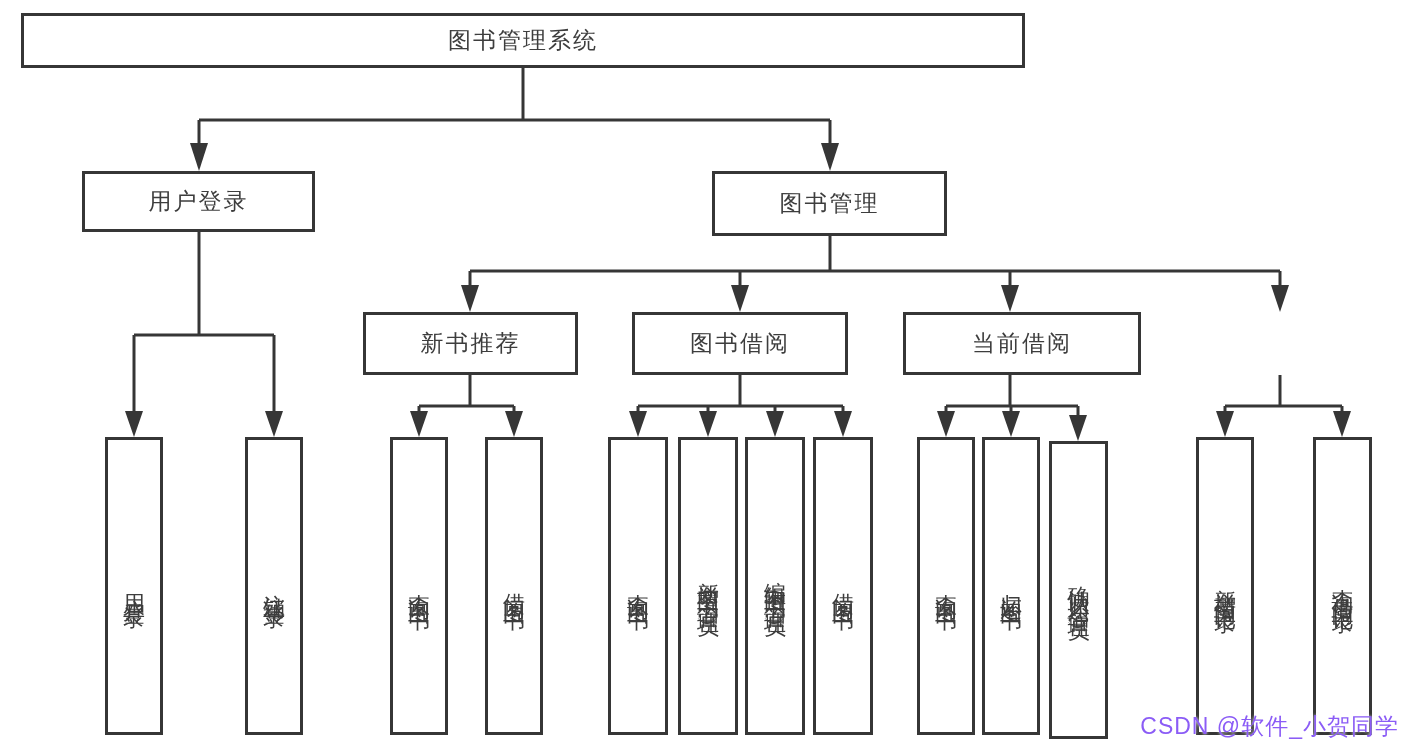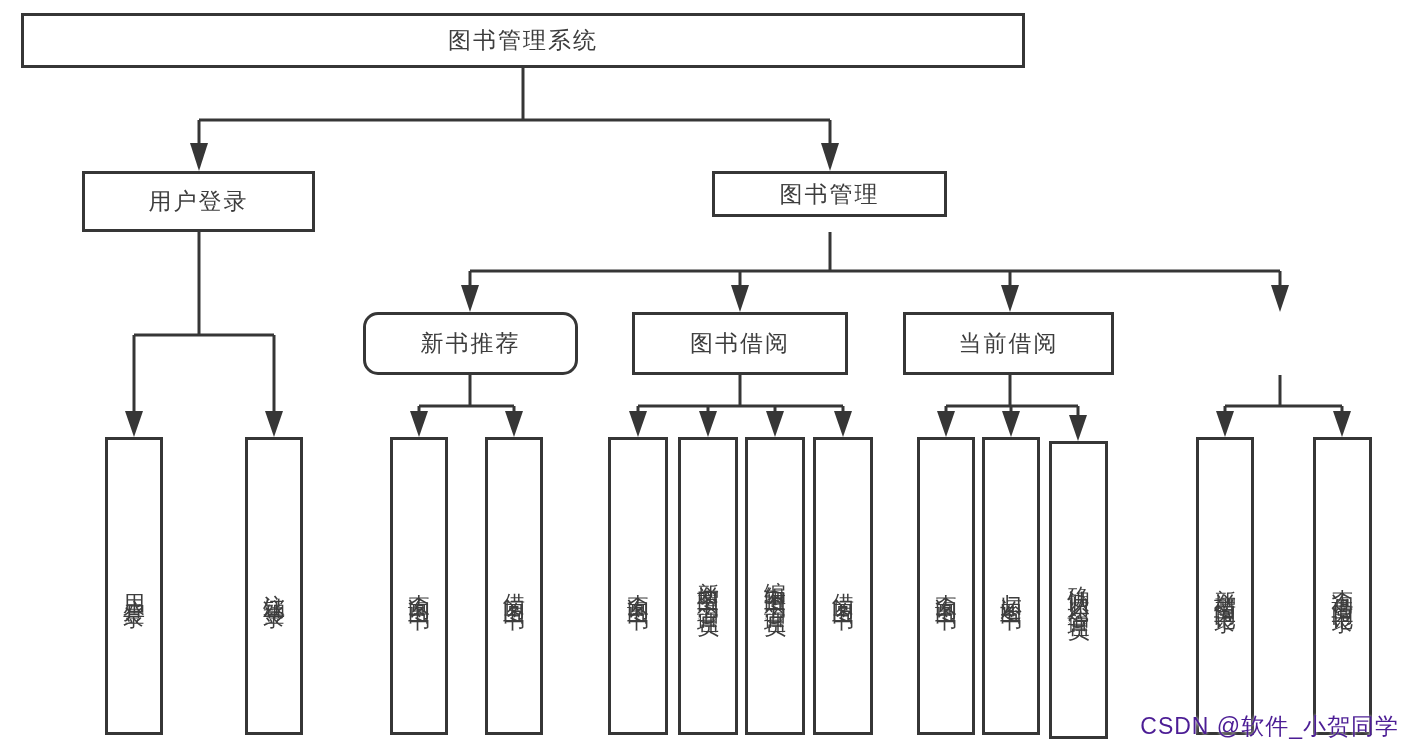--- a/index.html
+++ b/index.html
@@ -26,21 +26,21 @@
     letter-spacing:5px;
     writing-mode:vertical-rl;
     text-orientation:mixed;
     line-height:1;
     padding:6px 0;
   }
   .watermark{
     position:absolute;
     right:6px;bottom:5px;
     font-size:23px;
-    color:#4c1d95;
+    color:#8b5cf6;
     text-shadow:0 0 3px #ffffff;
     letter-spacing:1px;
     z-index:2;
     white-space:nowrap;
   }
 </style>
 </head>
 <body>
 
 <div id="canvas">
@@ -111,31 +111,31 @@
     </g>
   </svg>
 
   <div class="node hbox" style="left:21px;top:13px;width:1004px;height:55px;">
     <span>图书管理系统</span>
   </div>
 
   <div class="node hbox" style="left:82px;top:171px;width:233px;height:61px;">
     <span>用户登录</span>
   </div>
-  <div class="node hbox" style="left:712px;top:171px;width:235px;height:46px;">
+  <div class="node hbox" style="left:712px;top:171px;width:235px;height:65px;">
     <span>图书管理</span>
   </div>
 
-  <div class="node hbox" style="left:363px;top:312px;width:215px;height:63px;border-radius:15px;">
+  <div class="node hbox" style="left:363px;top:312px;width:215px;height:63px;">
     <span>新书推荐</span>
   </div>
   <div class="node hbox" style="left:632px;top:312px;width:216px;height:63px;justify-content:center;">
     <span>图书借阅</span>
   </div>
-  <div class="node hbox" style="left:903px;top:312px;width:211px;height:63px;">
+  <div class="node hbox" style="left:903px;top:312px;width:238px;height:63px;">
     <span>当前借阅</span>
   </div>
 
   <div class="node vbox" style="left:105px;top:437px;width:58px;height:298px;">
     <span>用户登录</span>
   </div>
   <div class="node vbox" style="left:245px;top:437px;width:58px;height:298px;">
     <span>注销登录</span>
   </div>
 

